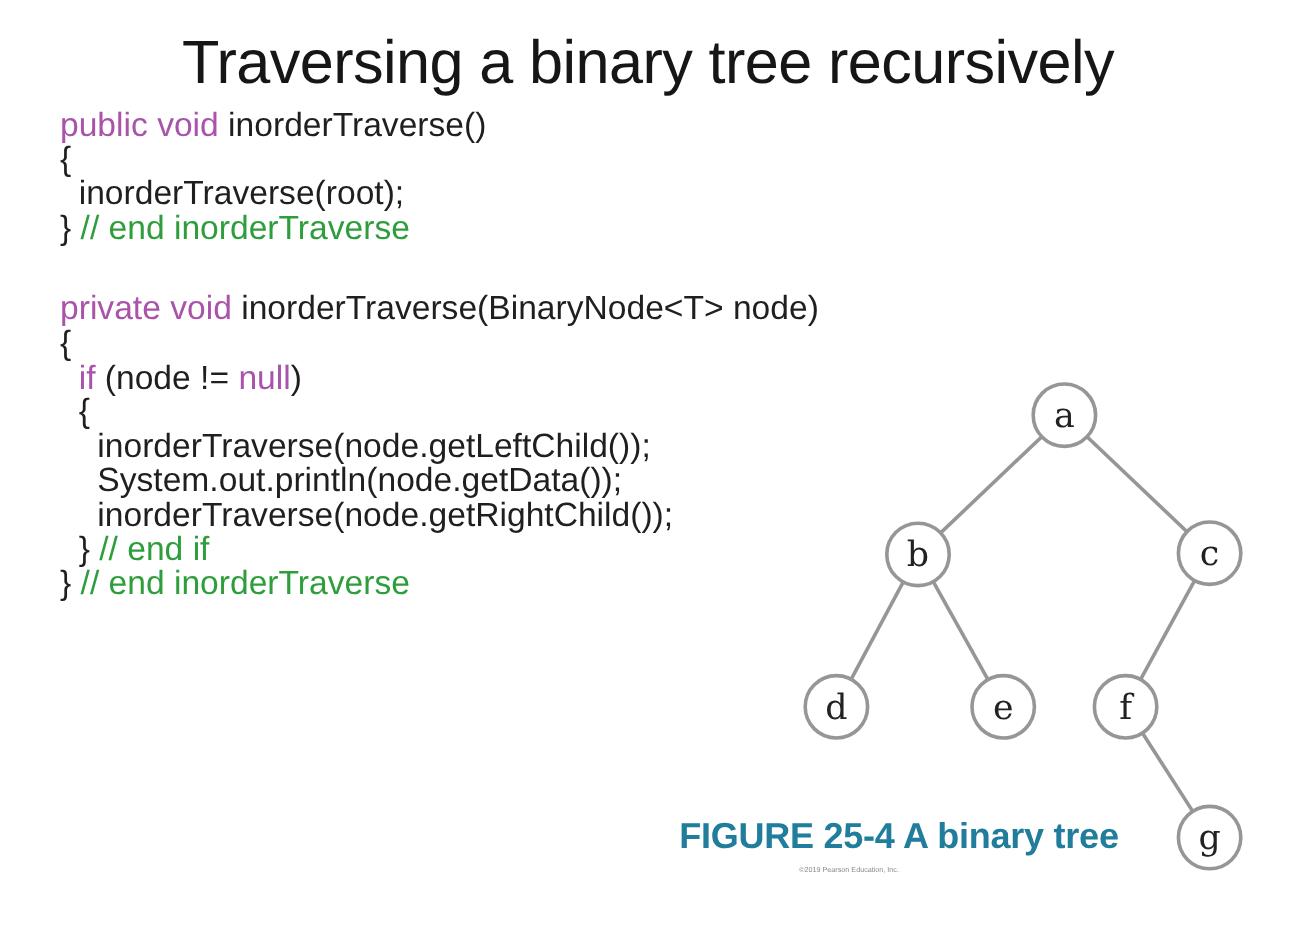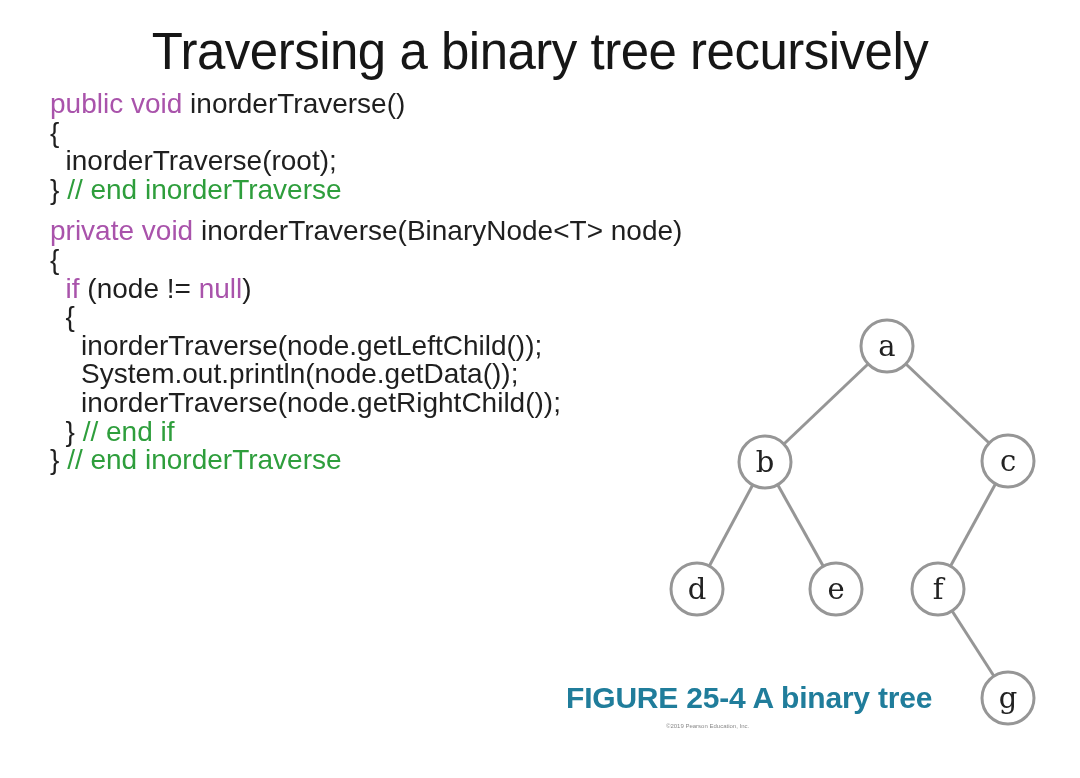--- a/index.html
+++ b/index.html
@@ -27,21 +27,21 @@
   .code-panel {
     position: absolute;
     left: 50px;
     top: 90px;
     font-family: "Liberation Sans", sans-serif;
     font-size: 28px;
     line-height: 28.6px;
     white-space: pre;
     color: #1f1f1f;
   }
-  .code-block + .code-block { margin-top: 13px; }
+  .code-block + .code-block { margin-top: 39px; }
   .tree-svg {
     position: absolute;
     left: 0;
     top: 0;
     width: 1080px;
     height: 778px;
   }
   .figure-caption {
     position: absolute;
     left: 566px;

